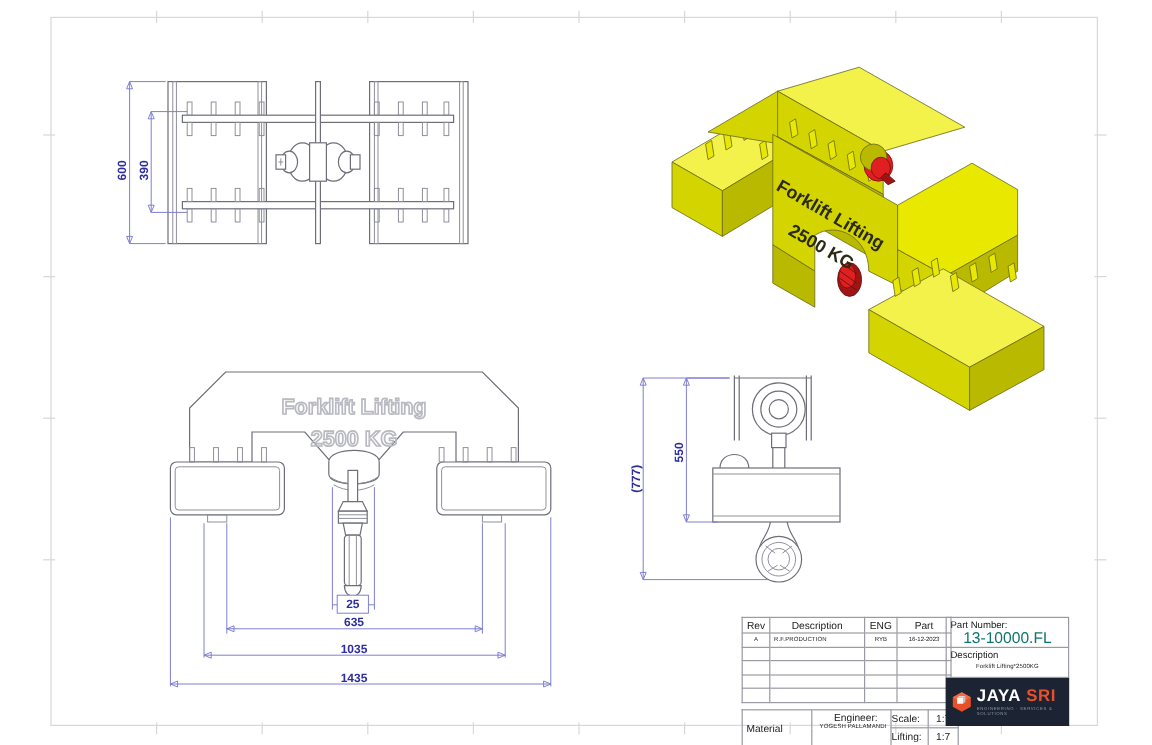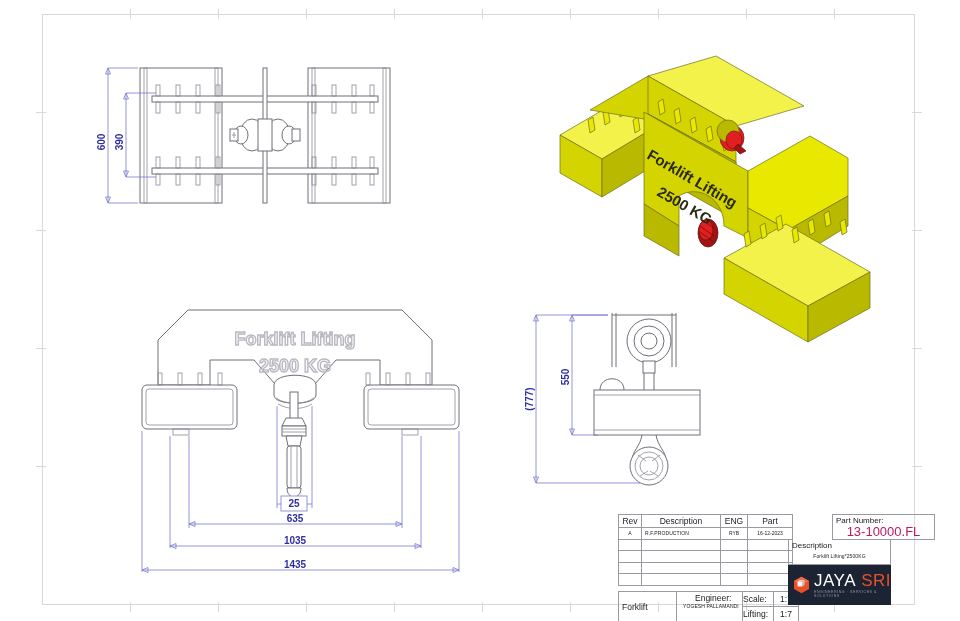--- a/index.html
+++ b/index.html
@@ -47,34 +47,34 @@
   .revrow td{font-size:5px;text-align:center;}
   .revrow td.desc{text-align:left;padding-left:3px;letter-spacing:.1px;}
   .botleft{position:absolute;left:0;top:77px;width:170px;}
   .botleft td{height:14px;font-size:8.5px;}
   .botleft td.lbl{padding-left:3px;}
   .botleft td.eng{padding-left:3px;}
   .botleft .engname{font-size:5px;display:block;padding-left:3px;
                     letter-spacing:.1px;}
   .scalecell{padding-left:2px;font-size:8px;}
   .pn{position:absolute;left:170px;top:0;width:103px;height:26px;
-      border:1px solid #9a9aa2;box-sizing:border-box;margin-left:44px;}
+      border:1px solid #9a9aa2;box-sizing:border-box;}
   .pn .cap{font-size:8px;padding:1px 0 0 3px;color:#1a1a1a;}
-  .pn .val{font-size:13px;text-align:center;margin-top:-1px;color:#be185d;}
+  .pn .val{font-size:13px;text-align:center;margin-top:-1px;color:#0f766e;}
   .dsc{position:absolute;left:170px;top:26px;width:103px;height:25px;
        border:1px solid #9a9aa2;border-top:none;box-sizing:border-box;}
   .dsc .cap{font-size:8px;padding:1px 0 0 3px;color:#1a1a1a;}
   .dsc .val{font-size:5px;text-align:center;margin-top:3px;color:#222;
             letter-spacing:.1px;}
   .logo{position:absolute;left:170px;top:51px;width:103px;height:40px;
         background:#1c2433;overflow:hidden;}
   .logo .lwrap{display:flex;align-items:center;height:100%;padding-left:5px;}
   .logo .mark{width:17px;height:18px;flex:0 0 auto;margin-right:4px;}
   .logo .words{line-height:1;}
-  .logo .w1{font-size:17px;font-weight:400;letter-spacing:.5px;}
+  .logo .w1{font-size:14px;font-weight:700;letter-spacing:.5px;}
   .logo .w1 .a{color:#ffffff;}
   .logo .w1 .b{color:#e8502a;}
   .logo .w2{font-size:3.6px;color:#8d98a8;letter-spacing:.55px;
             margin-top:2px;}
 </style>
 </head>
 <body>
 <div id="sheet">
 
 <div class="frame"></div>
@@ -440,21 +440,21 @@
       <td class="desc"></td>
       <td></td>
       <td></td>
     </tr>
   </tbody>
       </table>
 
   <table class="botleft">
     <tbody>
           <tr>
-      <td class="lbl" rowspan="2" style="width:54px">Forklift</td>
+      <td class="lbl" rowspan="2" style="width:54px">Material</td>
       <td class="eng" rowspan="2" style="width:62px;vertical-align:top">
         <div style="padding-left:3px;padding-top:1px;margin-left:12px;">Engineer:</div>
         <span class="engname">YOGESH PALLAMANDI</span>
       </td>
       <td class="scalecell" style="width:30px">Scale:</td>
       <td style="width:24px;text-align:center">1:7</td>
     </tr>
     <tr>
       <td class="scalecell">Lifting:</td>
       <td style="text-align:center">1:7</td>

